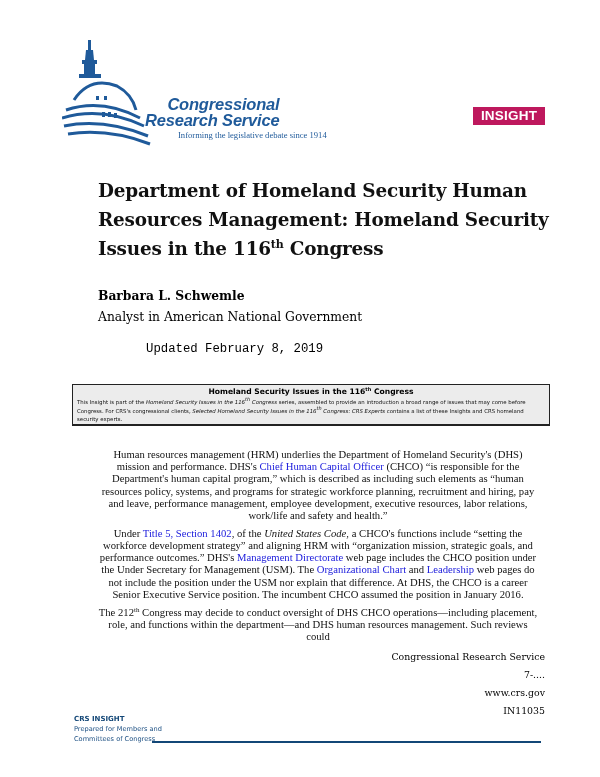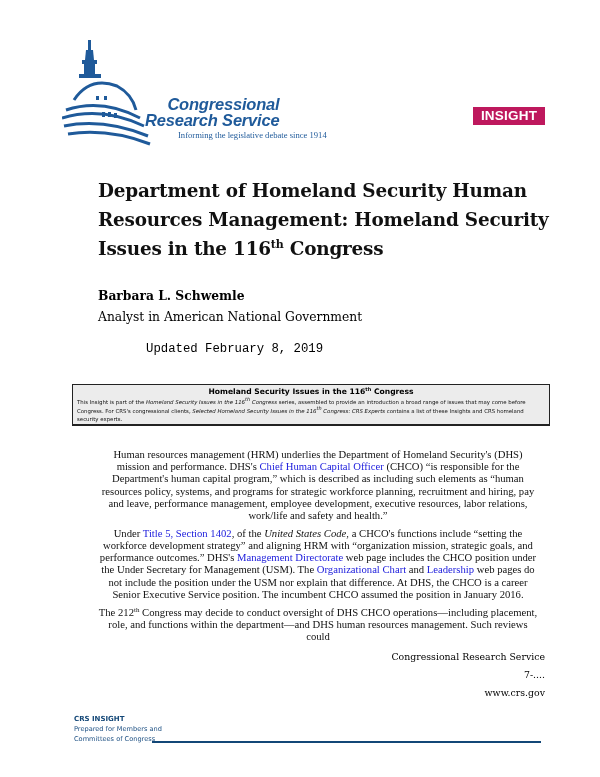--- a/index.html
+++ b/index.html
@@ -90,20 +90,21 @@
 <div class="body">
   <p><span>Human resources management (HRM) underlies the Department of Homeland Security's (DHS) mission and performance. DHS's </span><a href="#">Chief Human Capital Officer</a><span> (CHCO) “is responsible for the Department's human capital program,” which is described as including such elements as “human resources policy, systems, and programs for strategic workforce planning, recruitment and hiring, pay and leave, performance management, employee development, executive resources, labor relations, work/life and safety and health.”</span></p>
   <p><span>Under </span><a href="#">Title 5, Section 1402</a><span>, of the </span><i>United States Code</i><span>, a CHCO's functions include “setting the workforce development strategy” and aligning HRM with “organization mission, strategic goals, and performance outcomes.” DHS's </span><a href="#">Management Directorate</a><span> web page includes the CHCO position under the Under Secretary for Management (USM). The </span><a href="#">Organizational Chart</a><span> and </span><a href="#">Leadership</a><span> web pages do not include the position under the USM nor explain that difference. At DHS, the CHCO is a career Senior Executive Service position. The incumbent CHCO assumed the position in January 2016.</span></p>
   <p><span>The 212</span><sup>th</sup><span> Congress may decide to conduct oversight of DHS CHCO operations—including placement, role, and functions within the department—and DHS human resources management. Such reviews could</span></p>
 </div>
 
 <div class="footer-crs">
   <div class="org">Congressional Research Service</div>
   <div>7-....</div>
   <div>www.crs.gov</div>
+  <div>IN11035</div>
 </div>
 
 <div class="footer-left">
   <div class="tag">CRS INSIGHT</div>
   <div>Prepared for Members and</div>
   <div>Committees of Congress</div>
 </div>
 <div class="footer-rule"></div>
 
 </body></html>

